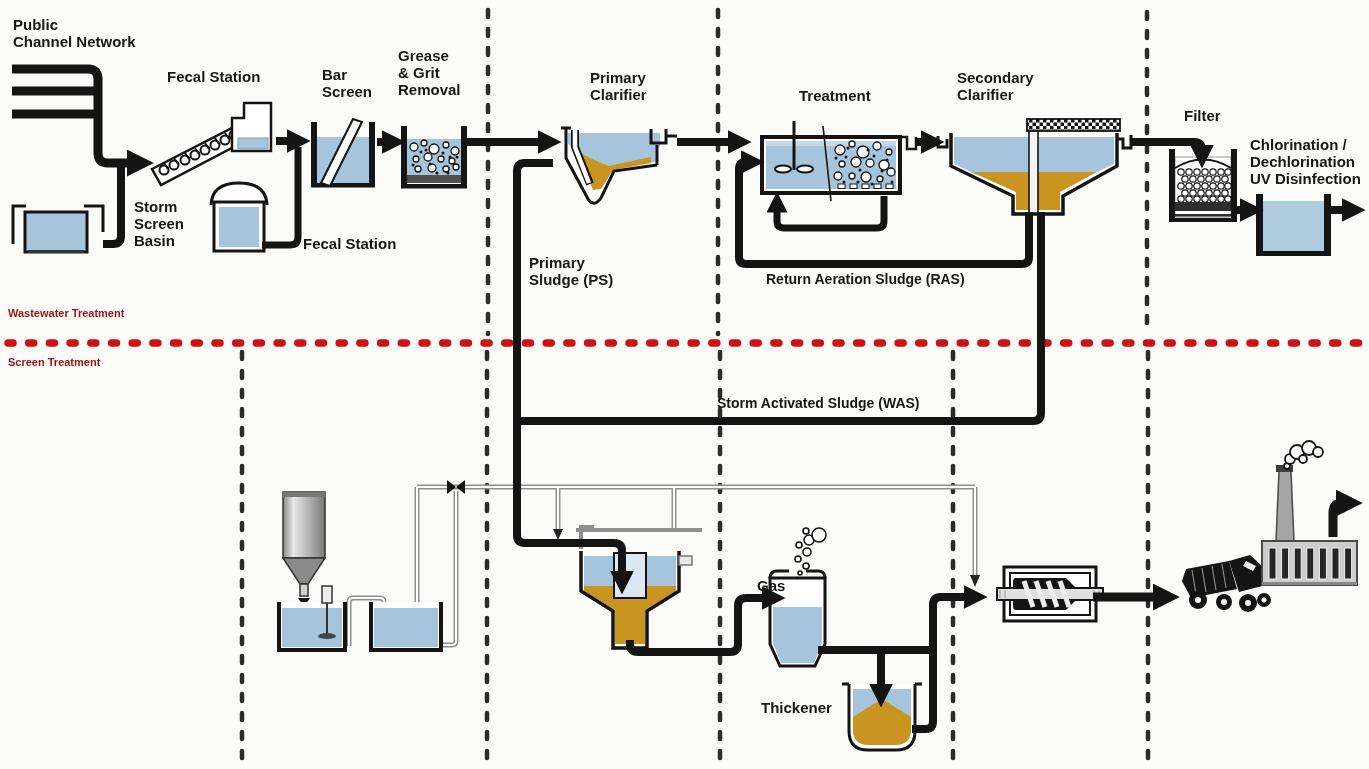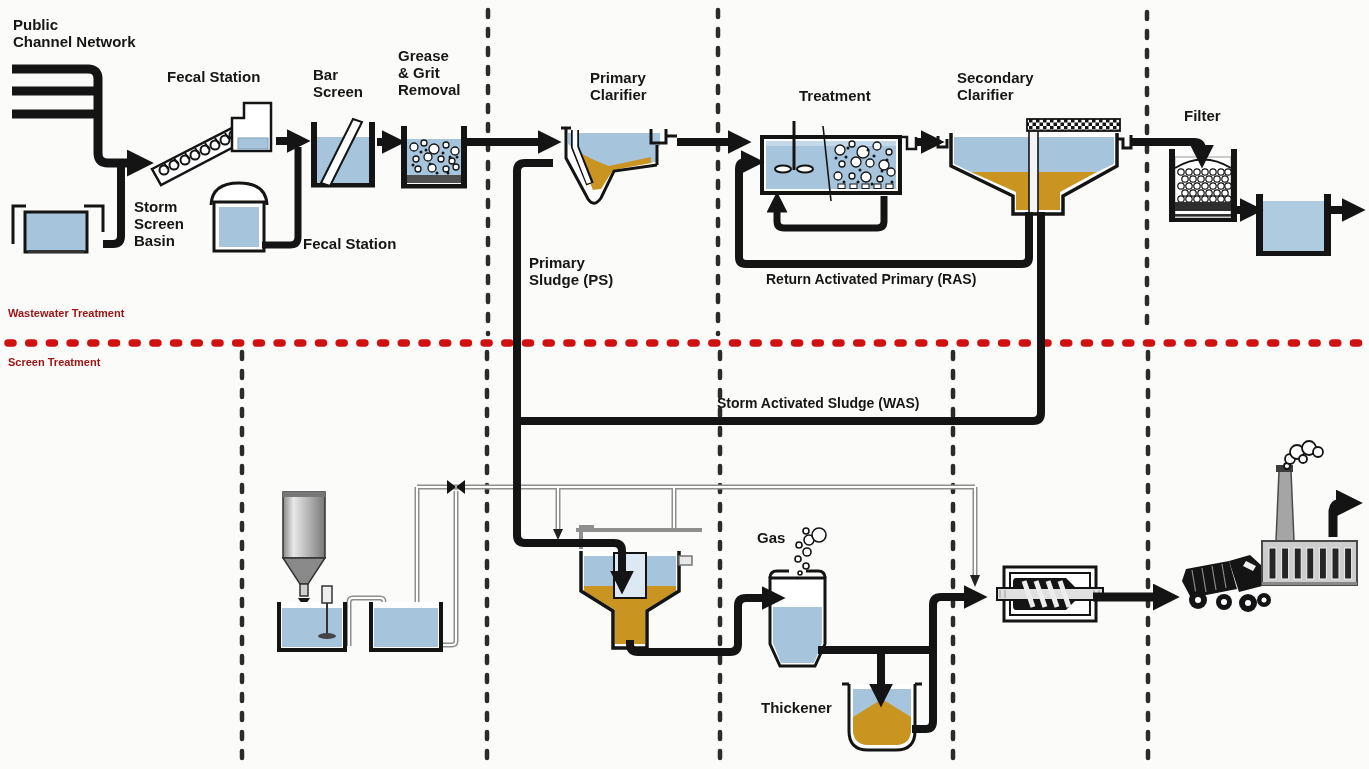--- a/index.html
+++ b/index.html
@@ -429,33 +429,36 @@
   </g>
 </svg>
 
 <div class="lbl" style="left:13px;top:16px">Public
 Channel Network</div>
 <div class="lbl" style="left:167px;top:68px">Fecal Station</div>
 <div class="lbl" style="left:134px;top:198px">Storm
 Screen
 Basin</div>
 <div class="lbl" style="left:303px;top:235px">Fecal Station</div>
-<div class="lbl" style="left:313px;top:66px">Bar
+<div class="lbl" style="left:322px;top:66px">Bar
 Screen</div>
 <div class="lbl" style="left:398px;top:47px">Grease
 &amp; Grit
 Removal</div>
 <div class="lbl" style="left:590px;top:69px">Primary
 Clarifier</div>
 <div class="lbl" style="left:799px;top:87px">Treatment</div>
 <div class="lbl" style="left:957px;top:69px">Secondary
 Clarifier</div>
 <div class="lbl" style="left:1184px;top:107px">Filter</div>
+<div class="lbl" style="left:1250px;top:136px">Chlorination /
+Dechlorination
+UV Disinfection</div>
 <div class="lbl" style="left:529px;top:254px">Primary
 Sludge (PS)</div>
-<div class="lbl small" style="left:766px;top:271px">Return Activated Primary (RAS)</div>
+<div class="lbl small" style="left:766px;top:271px">Return Aeration Sludge (RAS)</div>
 <div class="lbl small" style="left:717px;top:395px">Storm Activated Sludge (WAS)</div>
-<div class="lbl" style="left:757px;top:529px">Gas</div>
+<div class="lbl" style="left:757px;top:577px">Gas</div>
 <div class="lbl" style="left:761px;top:699px">Thickener</div>
 <div class="lbl section" style="left:8px;top:305px">Wastewater Treatment</div>
 <div class="lbl section" style="left:8px;top:354px">Screen Treatment</div>
 
 </div>
 
 </body></html>

